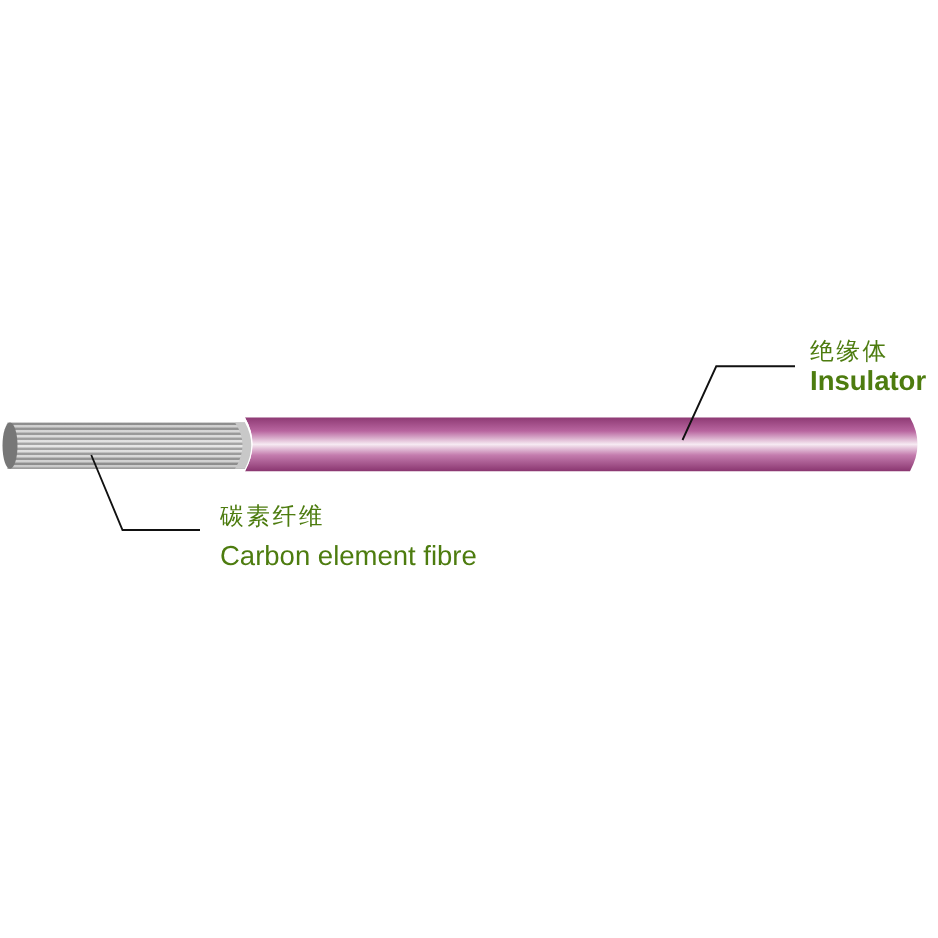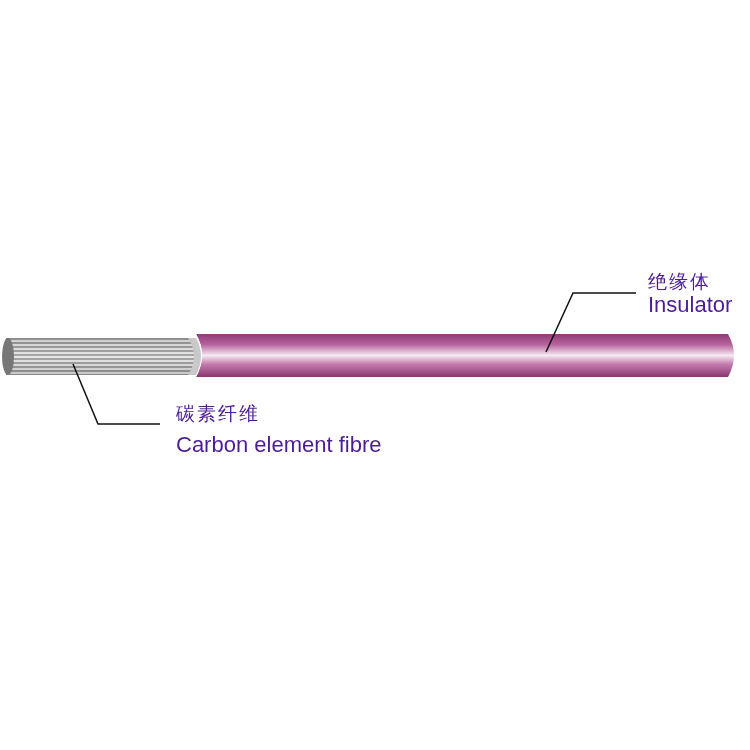--- a/index.html
+++ b/index.html
@@ -1,17 +1,17 @@
 <!DOCTYPE html>
 <html><head>
 <meta charset="utf-8">
 <style>
   html, body { margin:0; padding:0; background:#ffffff; }
   body { width:750px; height:750px; position:relative; overflow:hidden; font-family:"Liberation Sans", "DejaVu Sans", sans-serif; }
-  .label { position:absolute; color:#4c1d95; line-height:1; }
+  .label { position:absolute; color:#4d7c0f; line-height:1; }
   .cn { font-family:"DejaVu Sans", sans-serif; font-size:19px; letter-spacing:2px; }
   .en { font-size:22px; }
   svg { position:absolute; left:0; top:0; }
 </style>
 </head>
 <body>
 
 <svg width="750" height="750">
   <defs>
     <linearGradient id="ins" x1="0" y1="0" x2="0" y2="1">
@@ -42,16 +42,16 @@
     <rect x="6" y="338" width="190" height="37" fill="url(#cond)" opacity="0.35"></rect>
     <path d="M188,338 Q200,356 188,375 L196,375 Q206,356 196,338 Z" fill="#c8c8c8"></path>
     <ellipse cx="8" cy="356.5" rx="6" ry="18.5" fill="#777777"></ellipse>
   </g>
 
   <polyline points="546,352 573,293 636,293" fill="none" stroke="#111" stroke-width="1.5"></polyline>
   <polyline points="73,364 98,424 160,424" fill="none" stroke="#111" stroke-width="1.5"></polyline>
 </svg>
 
 <div class="label cn" style="left:648px; top:272px;">绝缘体</div>
-<div class="label en" style="left:648px; top:294px;">Insulator</div>
+<div class="label en" style="left:648px; top:294px;font-weight:bold;">Insulator</div>
 
 <div class="label cn" style="left:176px; top:404px;">碳素纤维</div>
 <div class="label en" style="left:176px; top:434px;">Carbon element fibre</div>
 
 </body></html>

